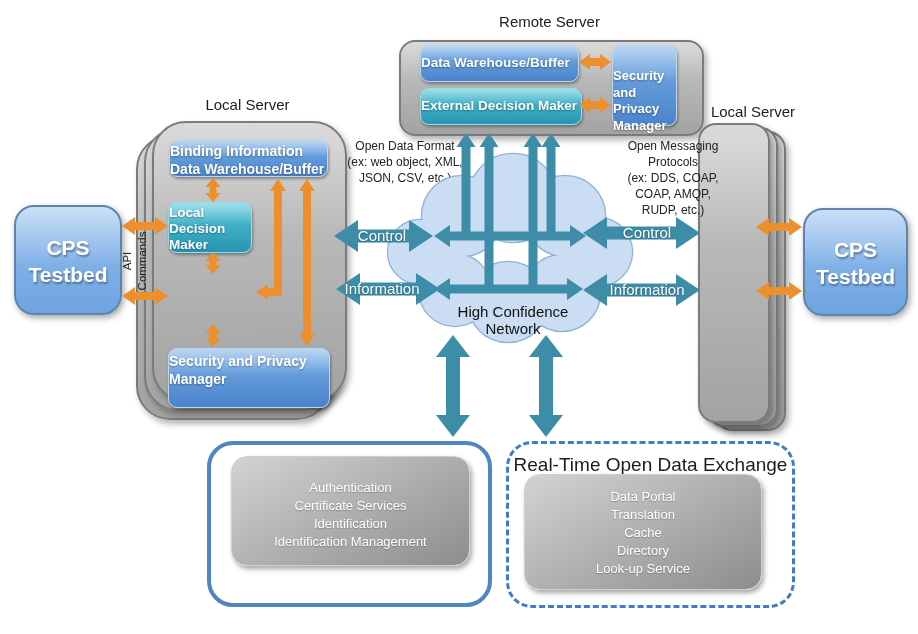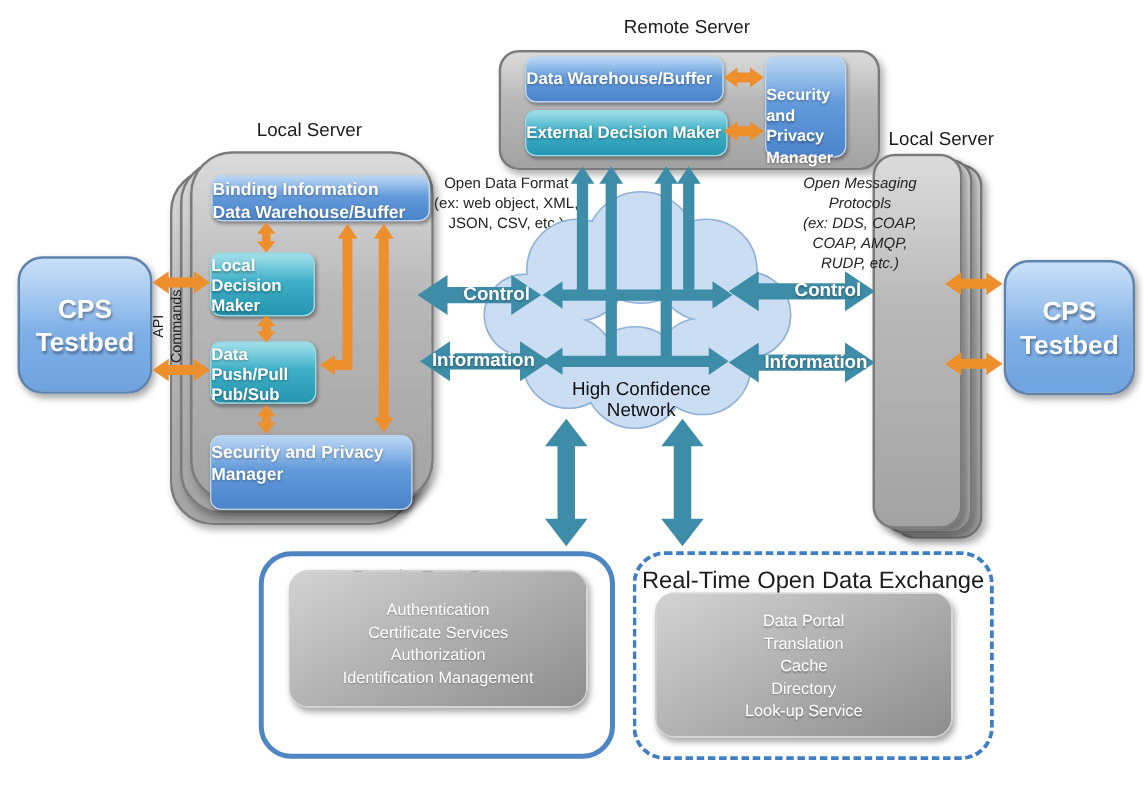--- a/index.html
+++ b/index.html
@@ -20,21 +20,21 @@
         color:#fff;font-weight:bold;text-align:left;
         text-shadow:0 1px 2px rgba(0,0,0,.35);box-shadow:1px 2px 3px rgba(0,0,0,.35);}
   .cps{background-image:linear-gradient(rgba(255,255,255,.5),rgba(255,255,255,0) 55%),
        linear-gradient(#93BFEF,#629BDD);background-image:linear-gradient(rgba(255,255,255,.5),rgba(255,255,255,0) 55%),
        linear-gradient(#93BFEF,#6FA3DF);border:2px solid #5E84AE;border-radius:20px;
        color:#fff;font-weight:bold;font-size:21px;line-height:27px;text-align:center;
        text-shadow:1px 2px 2px rgba(0,0,0,.35);box-shadow:2px 3px 6px rgba(0,0,0,.35);}
   .graybox{background-image:linear-gradient(150deg,#D3D3D3 0%,#ACACAC 55%,#8D8D8D 100%);
        border:1px solid #cfcfcf;border-radius:16px;color:#fff;font-size:13px;line-height:18px;
        text-align:center;box-shadow:2px 3px 5px rgba(0,0,0,.35);text-shadow:0 1px 1px rgba(0,0,0,.25);}
-  .flowlabel{color:#fff;font-weight:bold;font-size:15px;text-align:right;
+  .flowlabel{color:#fff;font-weight:normal;font-size:15px;text-align:center;
        text-shadow:0 1px 2px rgba(0,0,0,.35);z-index:3;}
   svg#arrow-layer{position:absolute;left:0;top:0;z-index:2;pointer-events:none;}
   .above{z-index:3;}
 </style>
 </head>
 <body>
 
 <div class="stage">
 
   <div class="abs title" style="left:399px;top:13px;width:301px;">Remote Server</div>
@@ -47,34 +47,29 @@
   <div class="abs blue" style="left:612px;top:45px;width:65px;height:81px;font-size:13px;line-height:16.5px;padding-top:22px;box-sizing:border-box;">
     <span style="display:block">Security</span>
     <span style="display:block">and</span>
     <span style="display:block">Privacy</span>
     <span style="display:block">Manager</span>
   </div>
 
   <div class="abs panel" style="left:136px;top:135px;width:191px;height:281px;border-radius:34px;"></div>
   <div class="abs panel" style="left:144px;top:128px;width:191px;height:279px;border-radius:34px;"></div>
   <div class="abs panel" style="left:152px;top:121px;width:191px;height:277px;border-radius:34px;"></div>
-  <div class="abs blue" style="left:169px;top:140px;width:175px;height:37px;font-size:14px;line-height:17.5px;padding-top:2px;box-sizing:border-box;">
+  <div class="abs blue" style="left:169px;top:140px;width:159px;height:37px;font-size:14px;line-height:17.5px;padding-top:2px;box-sizing:border-box;">
     <span style="display:block">Binding Information</span>
     <span style="display:block">Data Warehouse/Buffer</span>
   </div>
   <div class="abs teal" style="left:168px;top:202px;width:84px;height:51px;font-size:13.5px;line-height:16px;padding-top:2px;box-sizing:border-box;">
     <span style="display:block">Local</span>
     <span style="display:block">Decision</span>
     <span style="display:block">Maker</span>
   </div>
-  <div class="abs teal" style="left:168px;top:273px;width:85px;height:50px;font-size:13.5px;line-height:16px;padding-top:2px;box-sizing:border-box;">
-    <span style="display:block">Data</span>
-    <span style="display:block">Push/Pull</span>
-    <span style="display:block">Pub/Sub</span>
-  </div>
   <div class="abs blue" style="left:168px;top:348px;width:162px;height:60px;font-size:14px;line-height:18px;padding-top:3px;box-sizing:border-box;">
     <span style="display:block">Security and Privacy</span>
     <span style="display:block">Manager</span>
   </div>
 
   <div class="abs panel" style="left:714px;top:131px;width:68px;height:296px;border-radius:18px;"></div>
   <div class="abs panel" style="left:706px;top:127px;width:68px;height:296px;border-radius:18px;"></div>
   <div class="abs panel" style="left:698px;top:123px;width:68px;height:296px;border-radius:18px;"></div>
 
   <div class="abs cps" style="left:14px;top:205px;width:108px;height:110px;padding-top:27px;box-sizing:border-box;">
@@ -89,35 +84,35 @@
   <div class="abs" style="left:93px;top:245px;width:86px;height:32px;transform:rotate(-90deg);color:#1c1c1c;font-size:11.5px;line-height:15px;text-align:center;">
     <span style="display:block">API</span>
     <span style="display:block">Commands</span>
   </div>
 
   <div class="abs ann" style="left:330px;top:138px;width:150px;">
     <span style="display:block">Open Data Format</span>
     <span style="display:block">(ex: web object, XML,</span>
     <span style="display:block">JSON, CSV, etc.)</span>
   </div>
-  <div class="abs ann" style="left:618px;top:138px;width:140px;font-style:italic;">
+  <div class="abs ann" style="left:603px;top:138px;width:140px;">
     <span style="display:block">Open Messaging</span>
     <span style="display:block">Protocols</span>
     <span style="display:block">(ex: DDS, COAP,</span>
     <span style="display:block">COAP, AMQP,</span>
     <span style="display:block">RUDP, etc.)</span>
   </div>
 
   <div class="abs" style="left:207px;top:441px;width:285px;height:166px;border:4px solid #4E86C4;border-radius:26px;background:#fff;box-sizing:border-box;">
     <div class="title" style="margin-top:9px;font-size:14.5px;">Security Trust Center</div>
   </div>
   <div class="abs graybox" style="left:231px;top:456px;width:239px;height:110px;padding-top:22px;box-sizing:border-box;">
     <span style="display:block">Authentication</span>
     <span style="display:block">Certificate Services</span>
-    <span style="display:block">Authorization</span>
+    <span style="display:block">Identification</span>
     <span style="display:block">Identification Management</span>
   </div>
 
   <div class="abs" style="left:506px;top:441px;width:289px;height:167px;border:3px dashed #3F7EC6;border-radius:26px;background:#fff;box-sizing:border-box;">
     <div class="title" style="margin-top:10px;font-size:19px;">Real-Time Open Data Exchange</div>
   </div>
   <div class="abs graybox" style="left:524px;top:474px;width:238px;height:116px;padding-top:13px;box-sizing:border-box;">
     <span style="display:block">Data Portal</span>
     <span style="display:block">Translation</span>
     <span style="display:block">Cache</span>

